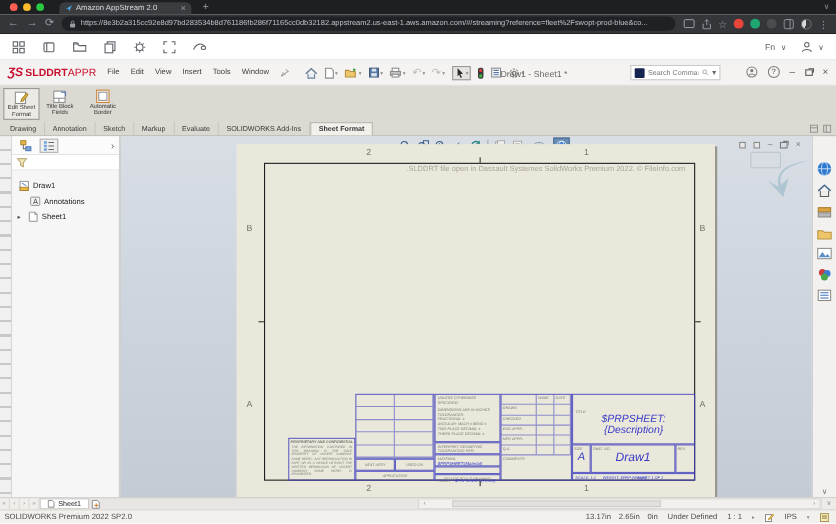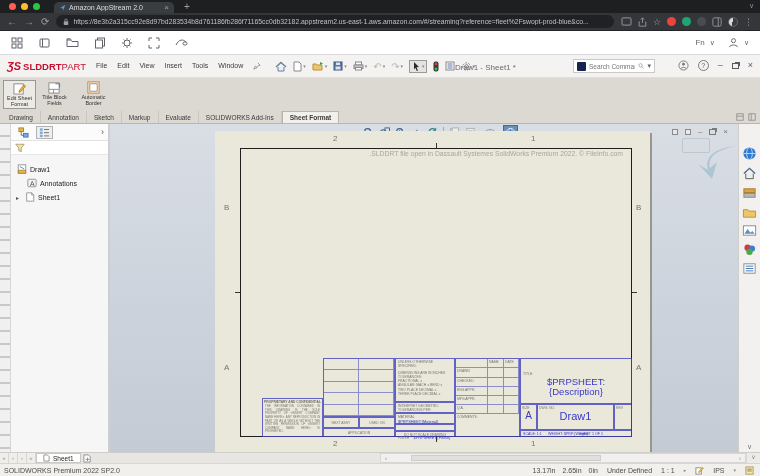--- a/index.html
+++ b/index.html
@@ -93,21 +93,21 @@
   
   .sheet { position:absolute; left:105px; top:7px; width:435px; height:321px; background:#EAE8DB; box-shadow:2px 2px 0 #97978F; }
   .frame { position:absolute; left:25px; top:17px; width:392px; height:289px; border:1.5px solid #1F1F1F; }
   .tickv { position:absolute; width:1px; height:5px; background:#333; }
   .tickh { position:absolute; width:5px; height:1px; background:#333; }
   .zone { position:absolute; color:#74746D; font-size:8px; }
   .watermark { position:absolute; top:19px; right:27px; font-size:6.8px; color:#A8A699; white-space:nowrap; }
 
   
   .tblock { position:absolute; left:47px; top:227px; width:370px; height:79px; color:#73736D; }
-  .tb { position:absolute; border:1px solid rgba(64,64,190,.8); }
+  .tb { position:absolute; border:1px solid rgba(64,64,190,.8);font-style:italic; }
   .lbl { font-size:3.4px; line-height:1.25; color:#76766F; }
   .val { font-size:3.9px; color:#3838C8; white-space:nowrap; }
   .ca-grid { display:grid; grid-template-columns:1fr 1fr; grid-auto-rows:1fr; height:100%; }
   .ca-grid div { border-right:1px solid rgba(64,64,190,.55); border-bottom:1px solid rgba(64,64,190,.55); }
   .cc-grid { display:grid; grid-template-columns:32px 16px 15px; font-size:3.4px; }
   .cc-grid div { border-right:1px solid rgba(64,64,190,.55); border-bottom:1px solid rgba(64,64,190,.55); padding:1px 0 0 1px; }
   .bigtitle { font-size:9.5px; line-height:1.0; color:#3838C8; text-align:center; overflow-wrap:anywhere; width:86px; margin:1px auto 0; }
   .bigval { color:#3838C8; }
   .prop-title { font-size:3.3px; font-weight:bold; text-align:center; color:#6E6E68; margin-top:1px; }
   .prop-body { font-size:2.9px; line-height:1.25; text-align:justify; padding:1px 2px; color:#7B7B74; }
@@ -225,21 +225,21 @@
         <path d="M1.5 11 C2.5 8 9.5 8 10.5 11" fill="none" stroke="#5F6368"></path>
       </svg>
     <span class="ddv">∨</span>
   </div>
 </div>
 
 <div id="swtitle">
   <div class="swlogo">
     <span class="mark">ƷS</span>
     <b>SLDDRT</b>
-      <span class="lt">PART</span>
+      <span class="lt">APPR</span>
   </div>
   <div class="menus">
     <span>File</span>
     <span>Edit</span>
     <span>View</span>
     <span>Insert</span>
     <span>Tools</span>
     <span>Window</span>
     <svg width="8" height="8" viewBox="0 0 10 10">
         <path d="M6 1 L9 4 L6.5 4.5 L5 7 L3 5 L1 9 L5 7" fill="none" stroke="#8A8A8A"></path>

